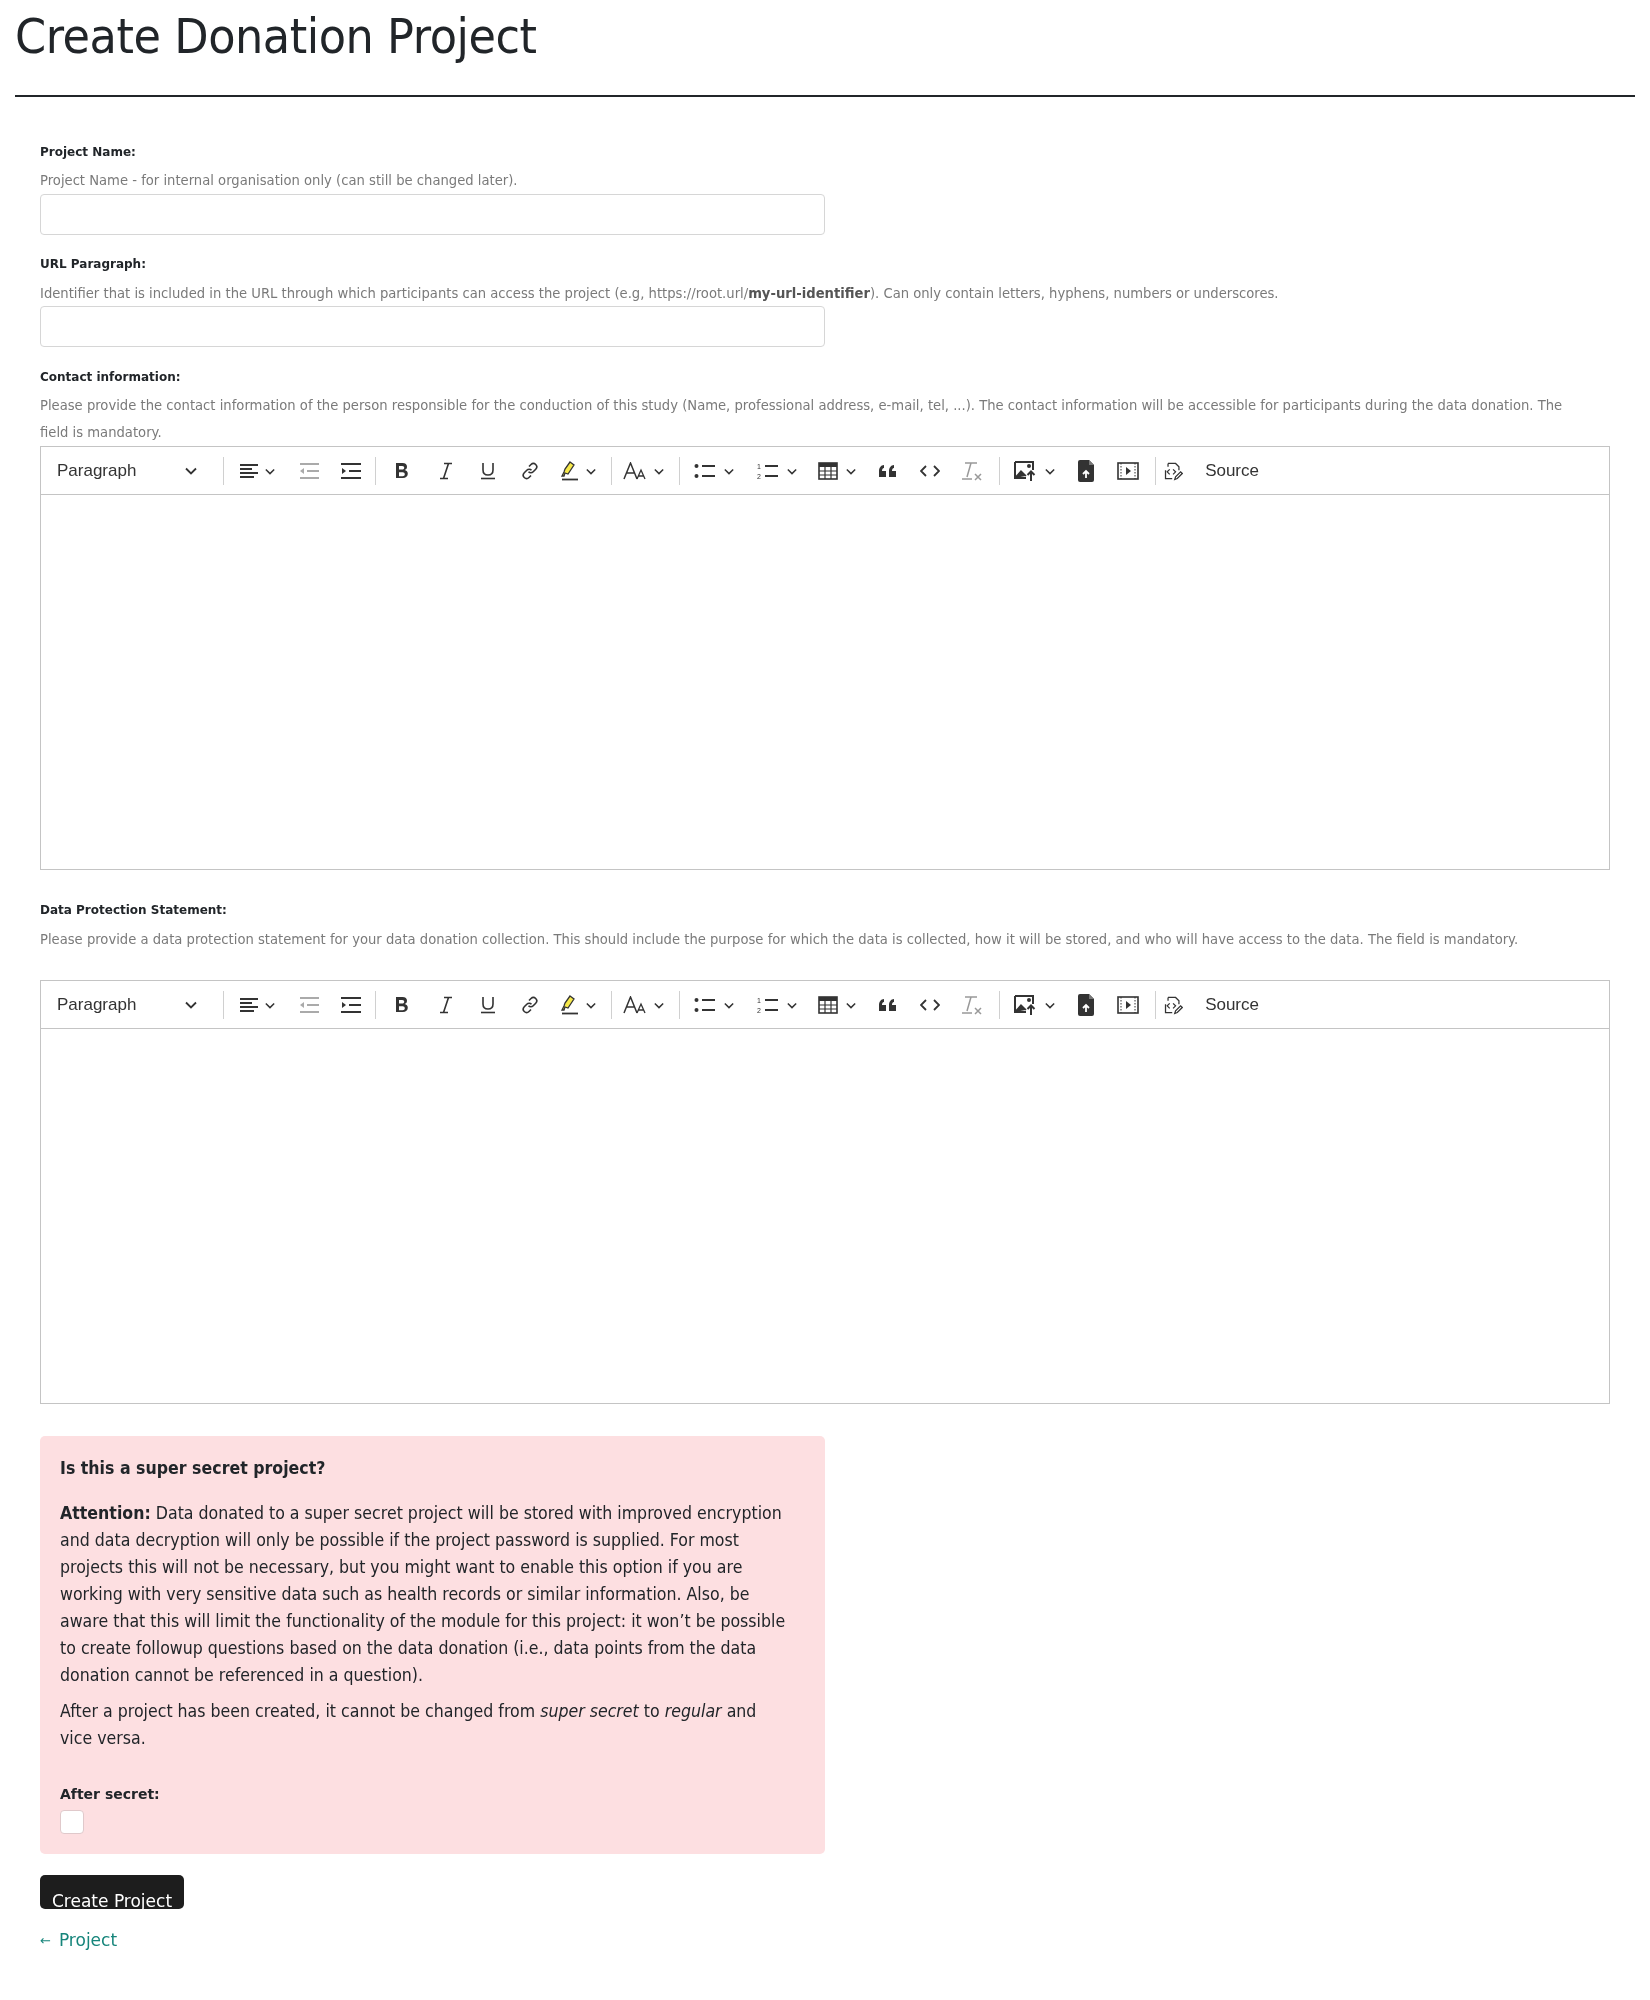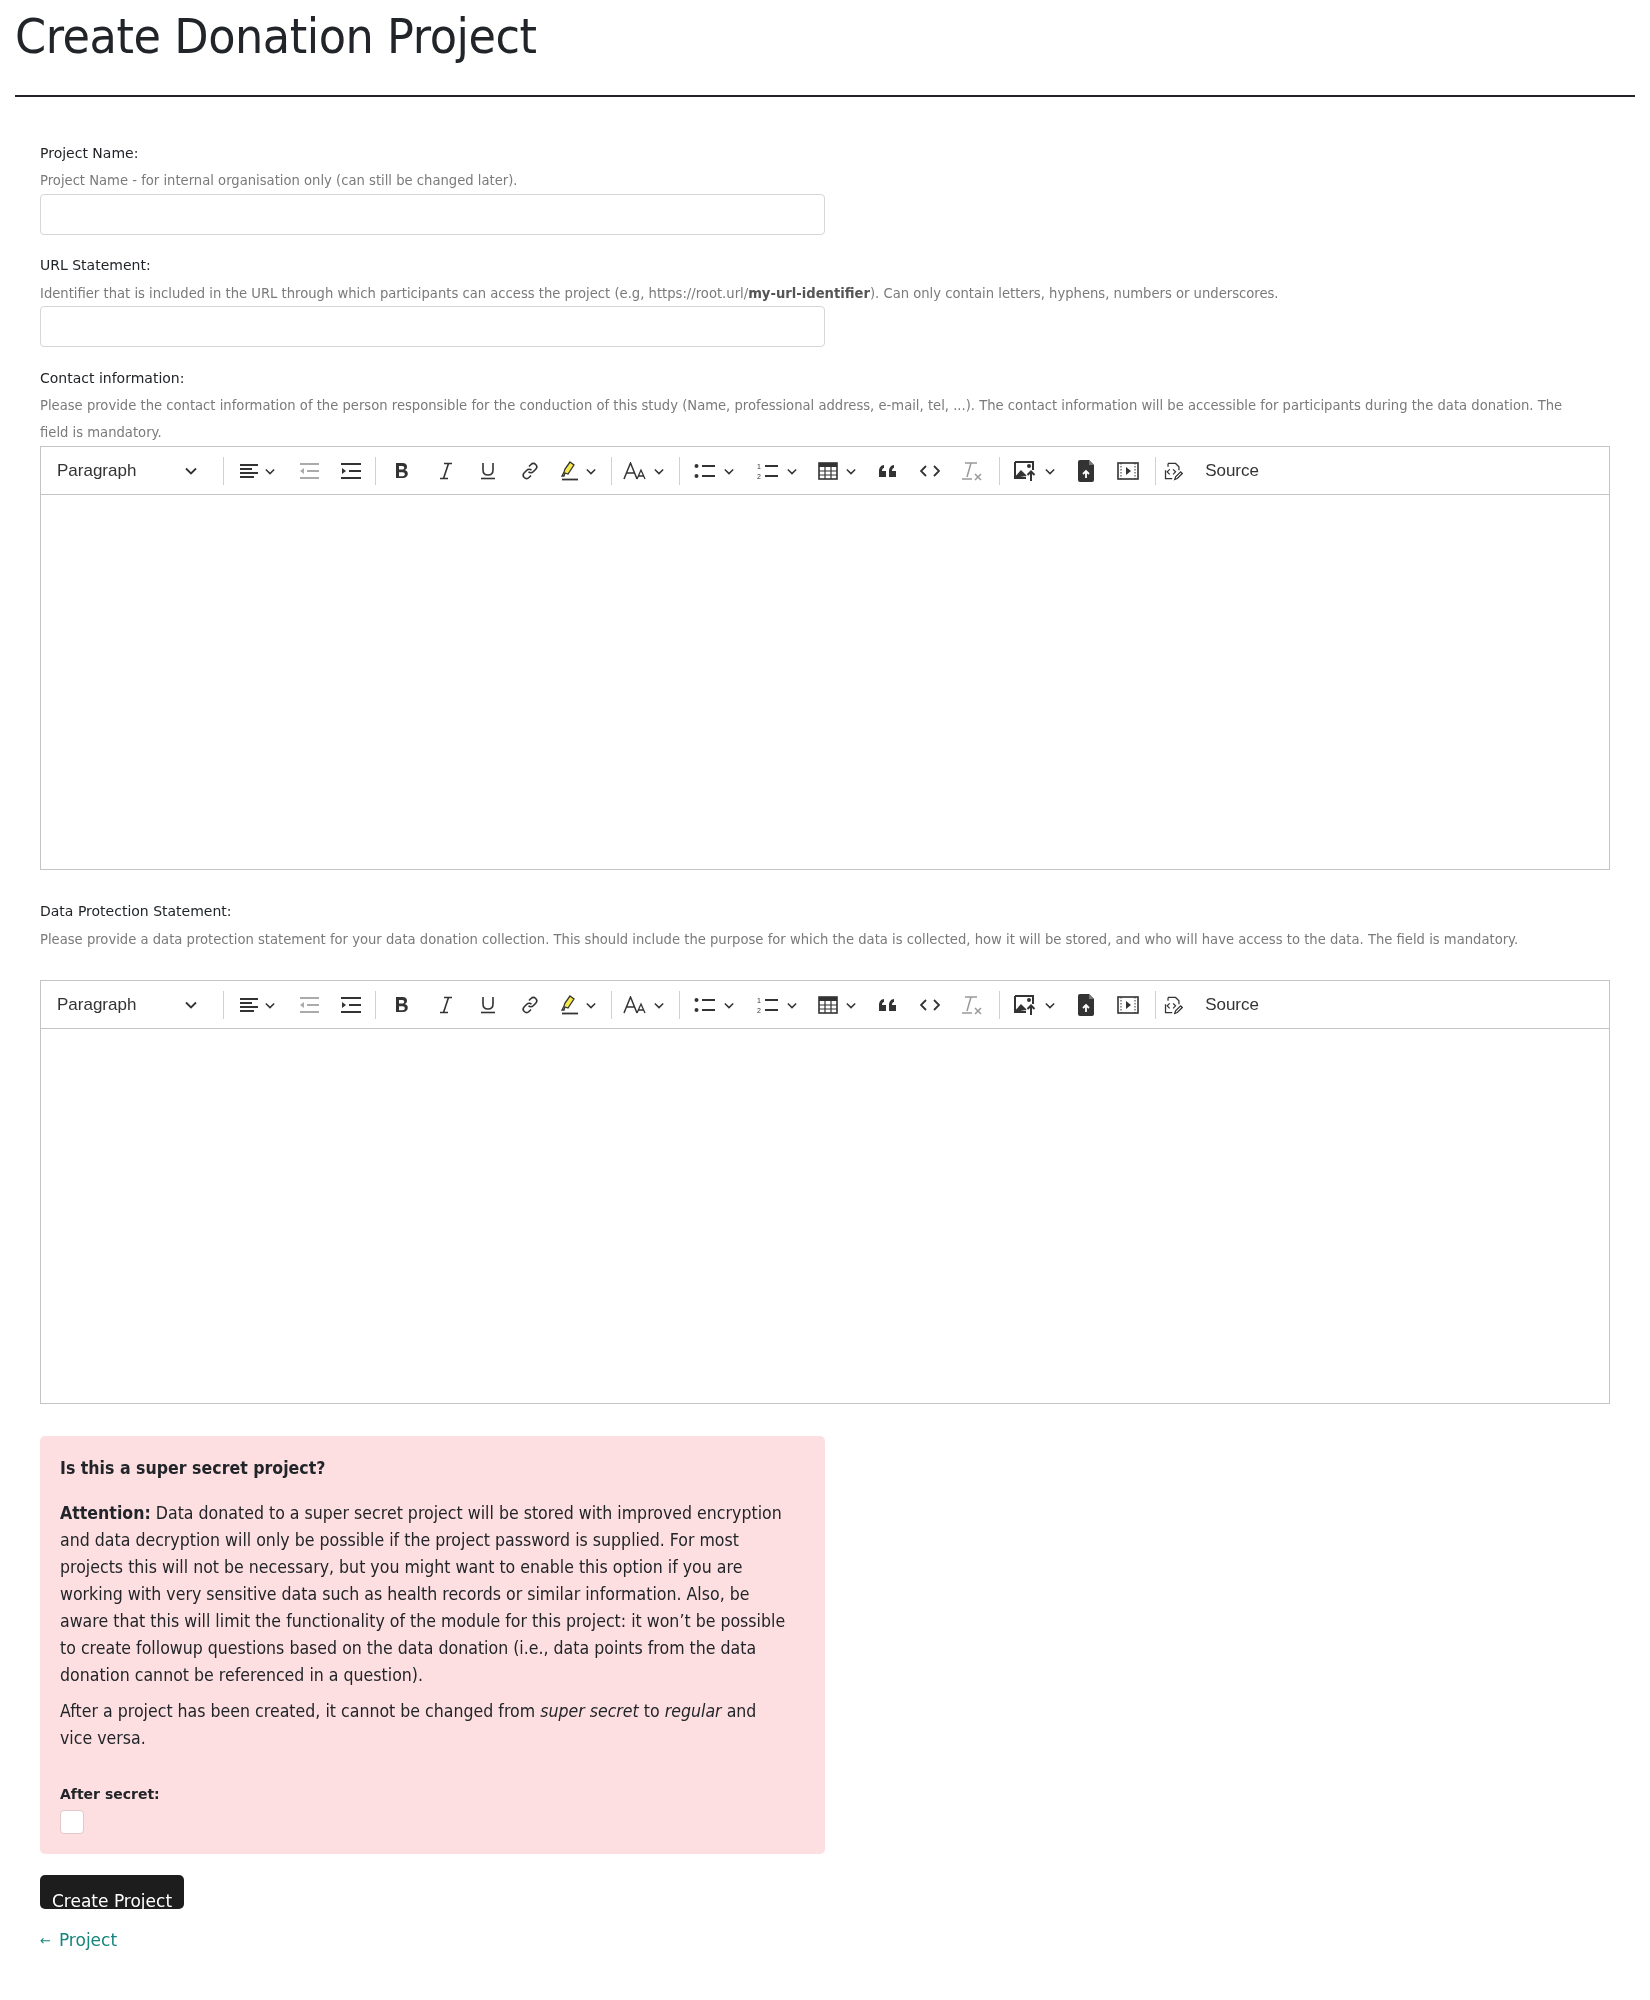--- a/index.html
+++ b/index.html
@@ -10,21 +10,21 @@
   }
   .page-title {
     position: absolute; left: 15px; top: 8px; margin: 0;
     font-size: 48px; font-weight: 400; letter-spacing: -0.5px; color: #212529;
     font-family: "DejaVu Sans", sans-serif;
     transform: scaleX(0.93); transform-origin: left center;
   }
   .title-rule { position: absolute; left: 15px; top: 95px; width: 1620px; height: 2px; background: #212529; }
 
   .field-label {
-    position: absolute; left: 40px; font-size: 14px; font-weight: normal; color: #212529;
+    position: absolute; left: 40px; font-size: 12px; font-weight: bold; color: #212529;
     font-family: "DejaVu Sans", sans-serif;
   }
   .help {
     position: absolute; left: 40px; font-size: 14px; color: #7a7a7a; line-height: 27px;
     font-family: "DejaVu Sans", sans-serif;
     transform: scaleX(0.94); transform-origin: left top;
   }
   .help b { color: #555; }
   .text-input {
     position: absolute; left: 40px; width: 785px; height: 41px;
@@ -79,21 +79,21 @@
 </head>
 <body>
 
 <h1 class="page-title">Create Donation Project</h1>
 <div class="title-rule"></div>
 
 <label class="field-label" style="top:145px;">Project Name:</label>
 <div class="help" style="top:167px;">Project Name - for internal organisation only (can still be changed later).</div>
 <input class="text-input" type="text" style="top: 194px;" placeholder="">
 
-<label class="field-label" style="top:257px;">URL Statement:</label>
+<label class="field-label" style="top:257px;">URL Paragraph:</label>
 <div class="help" style="top:280px; white-space:nowrap;"><span>Identifier that is included in the URL through which participants can access the project (e.g, https://root.url/</span><b>my-url-identifier</b><span>). Can only contain letters, hyphens, numbers or underscores.</span></div>
 <input class="text-input" type="text" style="top: 306px;" placeholder="">
 
 <label class="field-label" style="top:370px;">Contact information:</label>
 <div class="help" style="top:392px; width:1620px;">Please provide the contact information of the person responsible for the conduction of this study (Name, professional address, e-mail, tel, ...). The contact information will be accessible for participants during the data donation. The field is mandatory.</div>
 
 <div class="editor" style="top:446px;">
   <div class="toolbar">
 
     <div class="tb" style="left:0; width:170px; justify-content:space-between; padding:0 14px 0 16px;">

